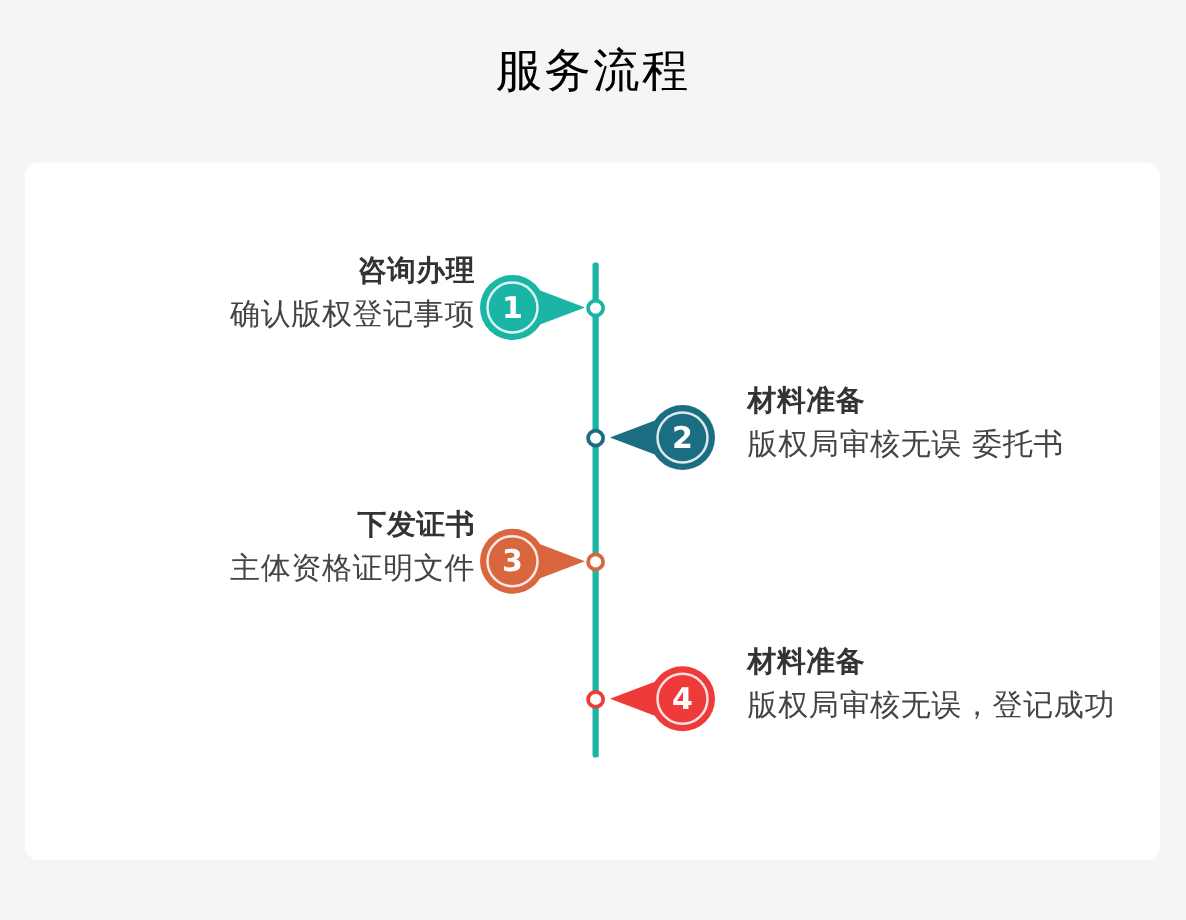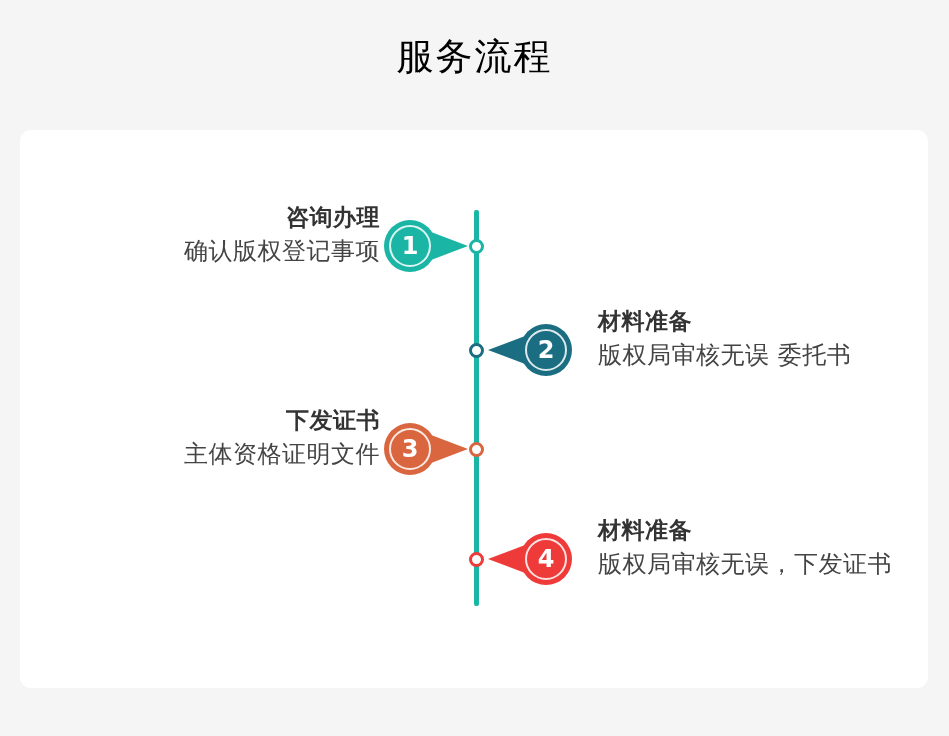--- a/index.html
+++ b/index.html
@@ -211,21 +211,21 @@
       <div class="badge-ring"></div>
       <span class="badge-num">3</span>
     </div>
   </div>
 </div>
 <div class="rail-dot" style="top:442px; border:3px solid #d9663f;"></div>
 
 <div class="step step-right" style="top:509px;">
   <div class="step-text">
     <div class="step-title">材料准备</div>
-    <div class="step-desc">版权局审核无误，下发证书</div>
+    <div class="step-desc">版权局审核无误，登记成功</div>
   </div>
   <div class="badge-wrap">
     <div class="badge-pointer" style="border-right-color:#ef3a3a;"></div>
     <div class="badge-circle" style="background:#ef3a3a;">
       <div class="badge-ring"></div>
       <span class="badge-num">4</span>
     </div>
   </div>
 </div>
 <div class="rail-dot" style="top:552px; border:3px solid #ef3a3a;"></div>

